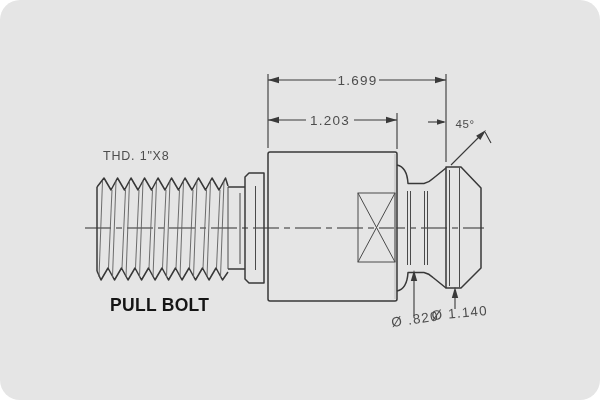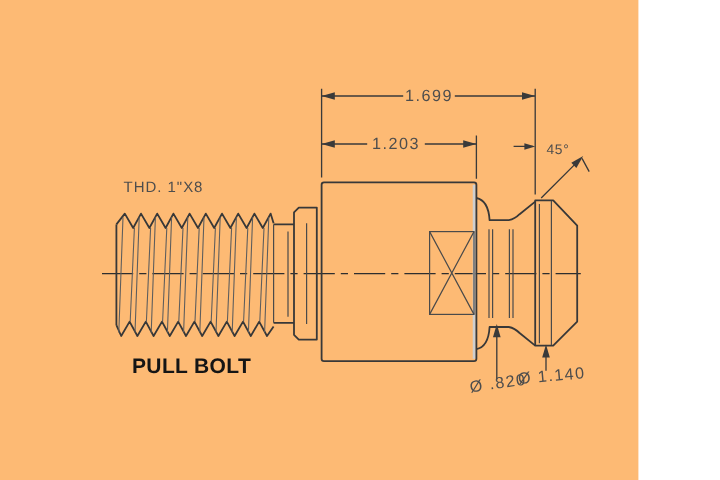--- a/index.html
+++ b/index.html
@@ -1,17 +1,17 @@
 <!DOCTYPE html>
 <html><head>
 <meta charset="utf-8">
 <style>
   html,body{margin:0;padding:0;background:#ffffff;}
-  .stage{position:relative;width:532px;height:400px;background:#fdba74;overflow:hidden;
-         font-family:"Liberation Sans",sans-serif;}
+  .stage{position:relative;width:600px;height:400px;background:#e5e5e5;overflow:hidden;
+         font-family:"Liberation Sans",sans-serif;border-radius:20px;}
   svg text{font-family:"Liberation Sans",sans-serif;}
   .dim-text{font-size:13.5px;letter-spacing:1.2px;fill:#4d4d4d;}
   .small-dim{font-size:11.5px;letter-spacing:0.6px;fill:#4d4d4d;}
   .note-text{font-size:12.5px;letter-spacing:0.8px;fill:#4d4d4d;}
   .title-text{font-size:17.5px;font-weight:bold;letter-spacing:0.3px;fill:#151515;}
   .outline{stroke:#383838;stroke-width:1.5;fill:none;stroke-linejoin:round;}
   .thin{stroke:#4a4a4a;stroke-width:1;fill:none;}
   .flank{stroke:#5d5d5d;stroke-width:0.9;fill:none;}
   .dimline{stroke:#3a3a3a;stroke-width:1.1;fill:none;}
   .arrow{fill:#3a3a3a;stroke:none;}

